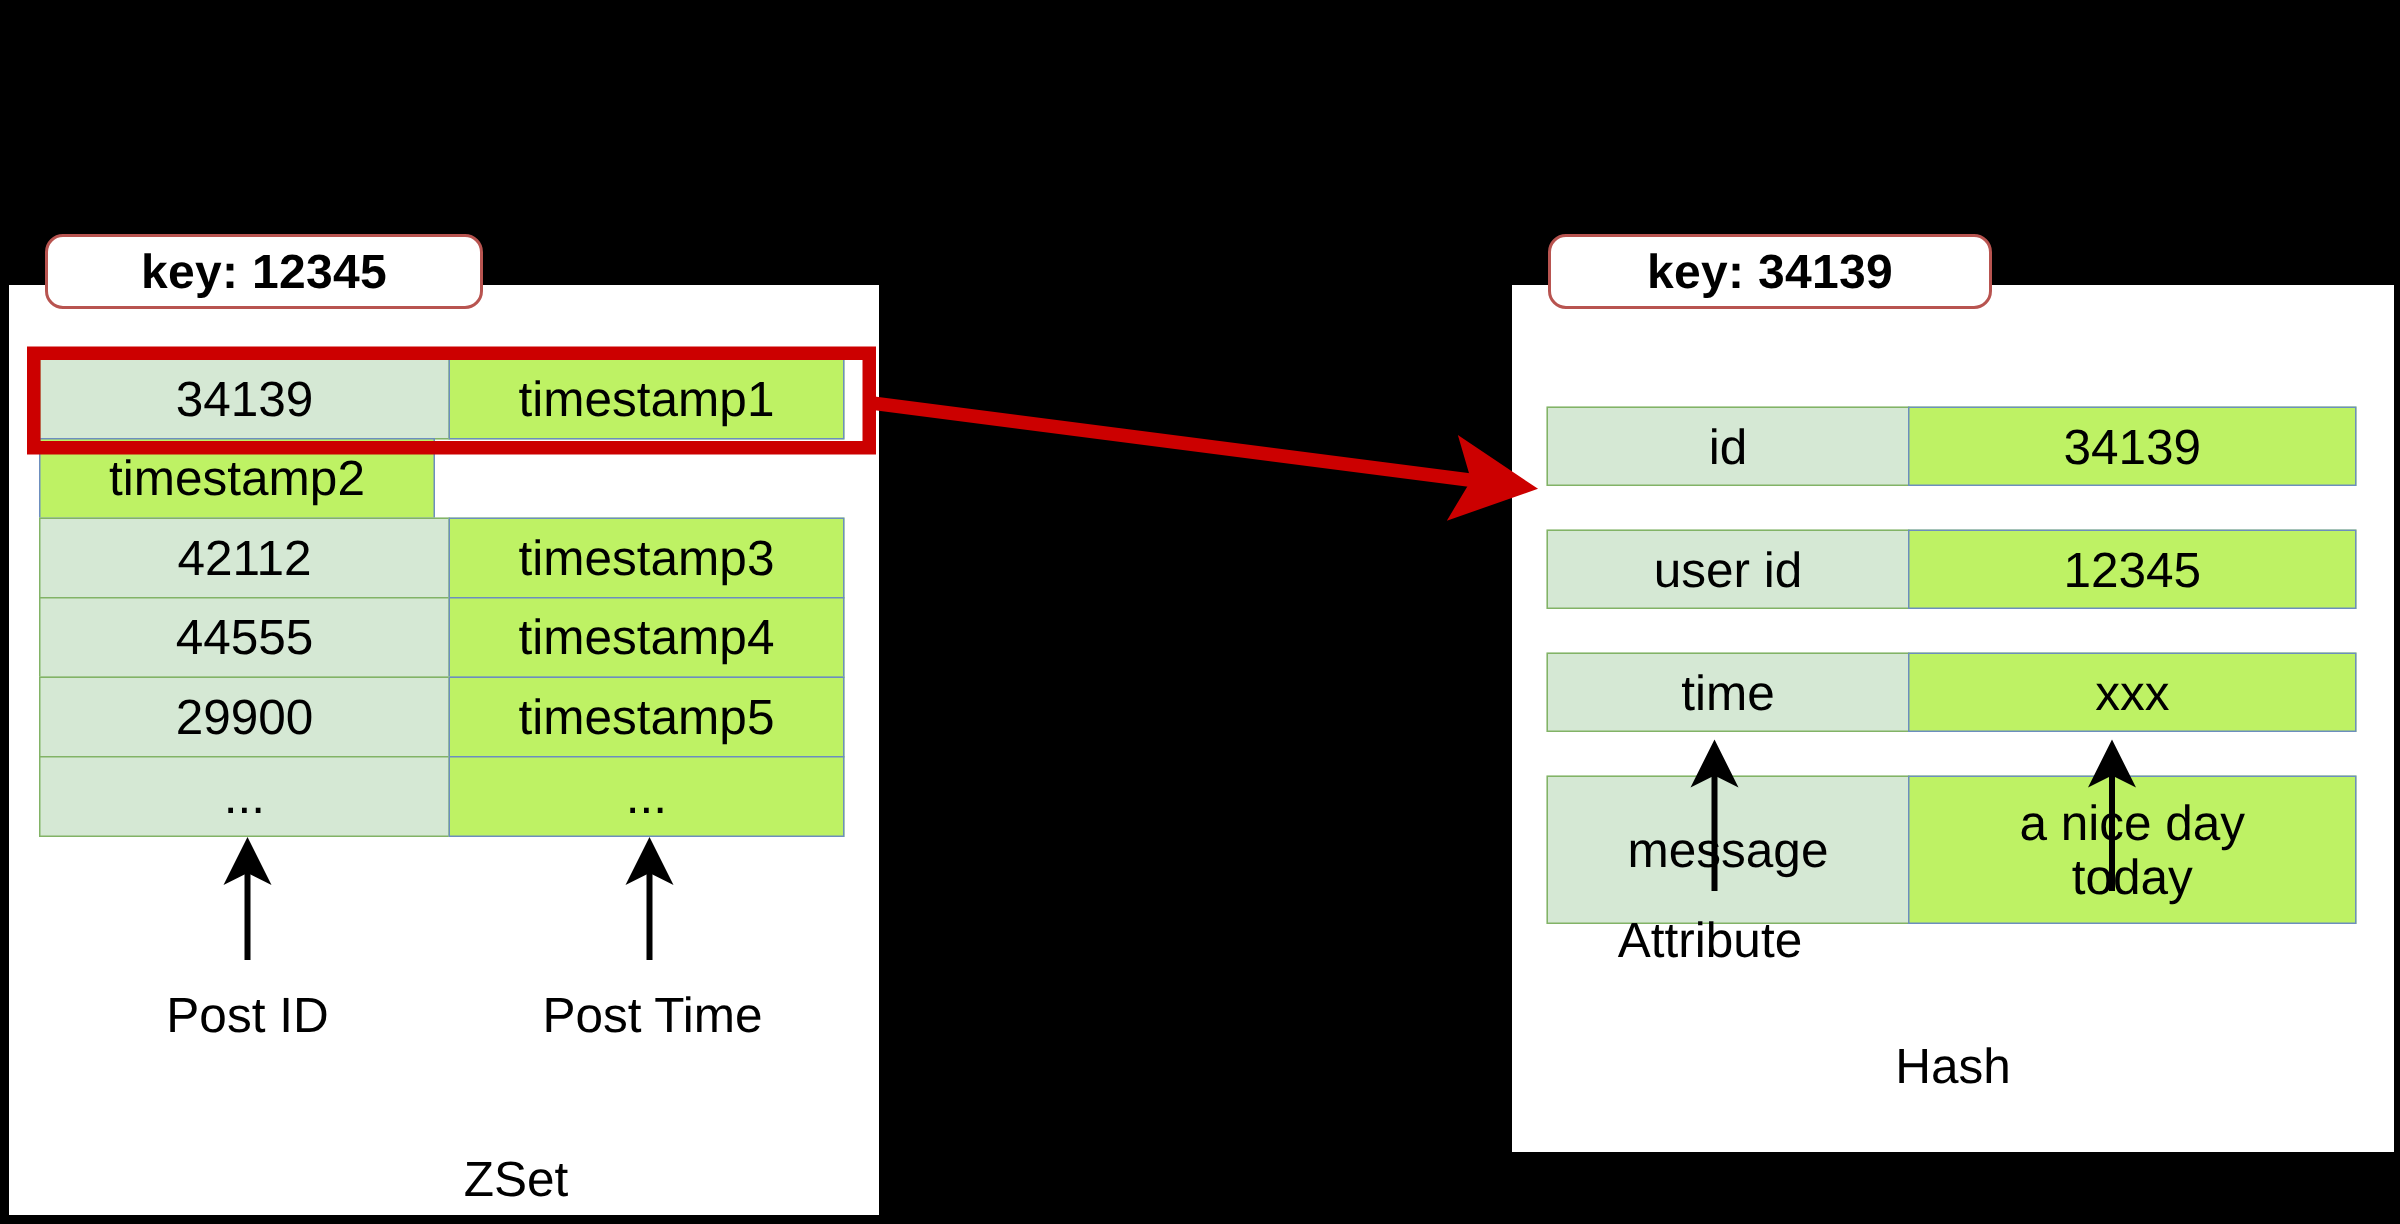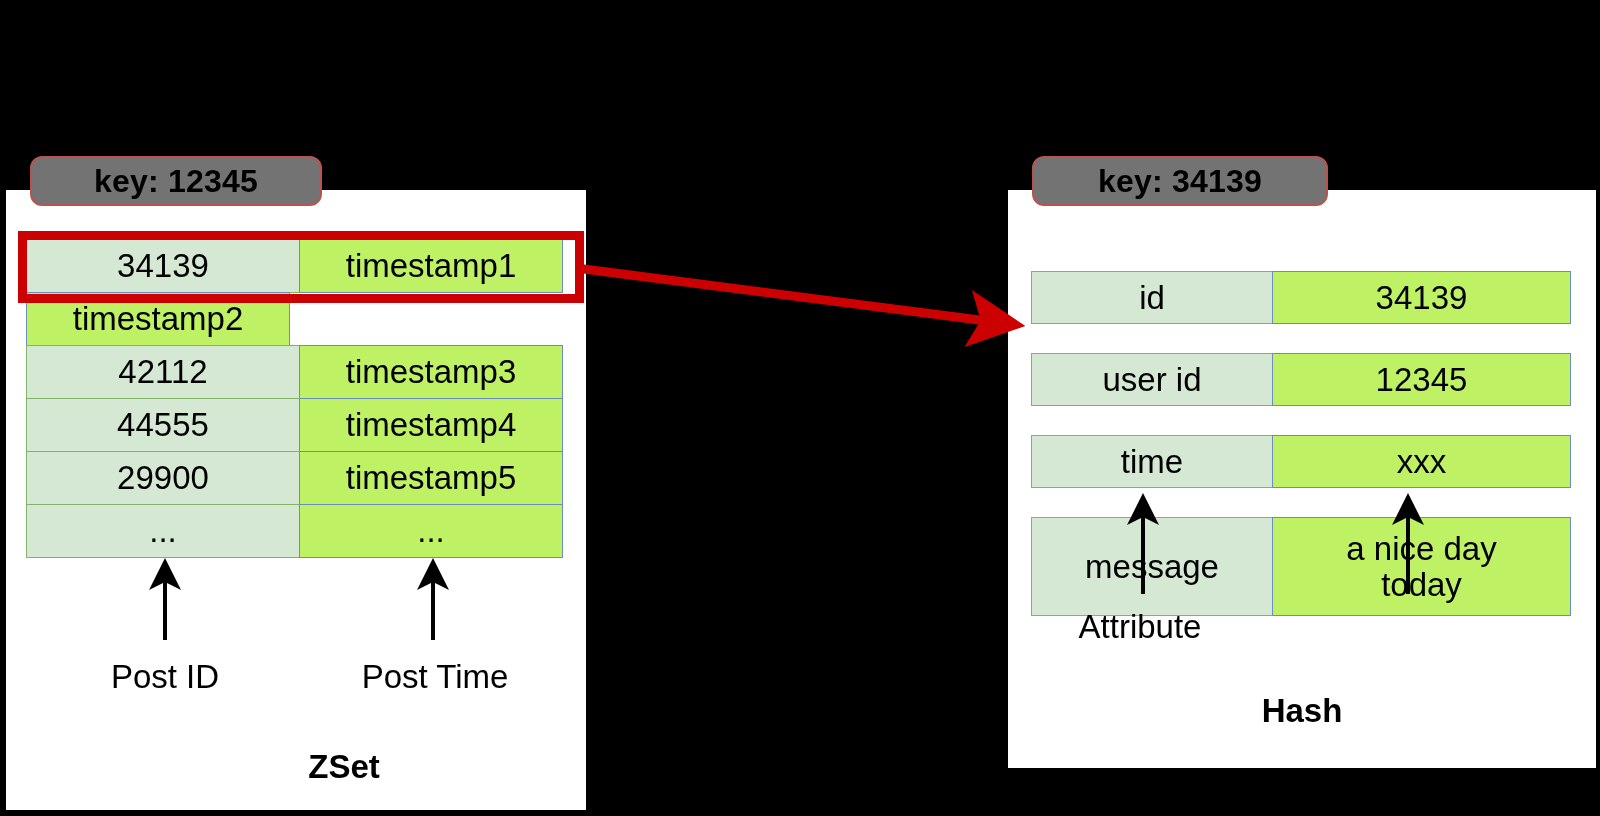--- a/index.html
+++ b/index.html
@@ -11,30 +11,30 @@
   }
   .stage{position:absolute;left:0;top:0;width:1600px;height:816px;background:#000000;}
 
   
   .panel{position:absolute;background:#ffffff;box-sizing:border-box;}
   #panel-zset{left:6px;top:190px;width:580px;height:620px;}
   #panel-hash{left:1008px;top:190px;width:588px;height:578px;}
 
   
   .panel-caption{
-    position:absolute;text-align:center;font-weight:bold;color:#000;
+    position:absolute;text-align:center;font-weight:normal;color:#000;
     font-size:33px;line-height:38px;white-space:nowrap;
   }
-  #caption-zset{left:6px;top:748px;width:676px;}
+  #caption-zset{left:6px;top:767px;width:676px;}
   #caption-hash{left:1008px;top:692px;width:588px;}
 
   
   .key-badge{
     position:absolute;box-sizing:border-box;
-    background:#737373;border:2px solid #b85450;border-radius:12px;
+    background:#ffffff;border:2px solid #b85450;border-radius:12px;
     color:#000;font-weight:bold;font-size:32px;
     display:flex;align-items:center;justify-content:center;
     white-space:nowrap;letter-spacing:0.2px;
   }
   #key-badge-zset{left:30px;top:156px;width:292px;height:50px;}
   #key-badge-hash{left:1032px;top:156px;width:296px;height:50px;}
 
   
   .kv-table{position:absolute;box-sizing:border-box;}
   .kv-row{display:flex;box-sizing:border-box;}

